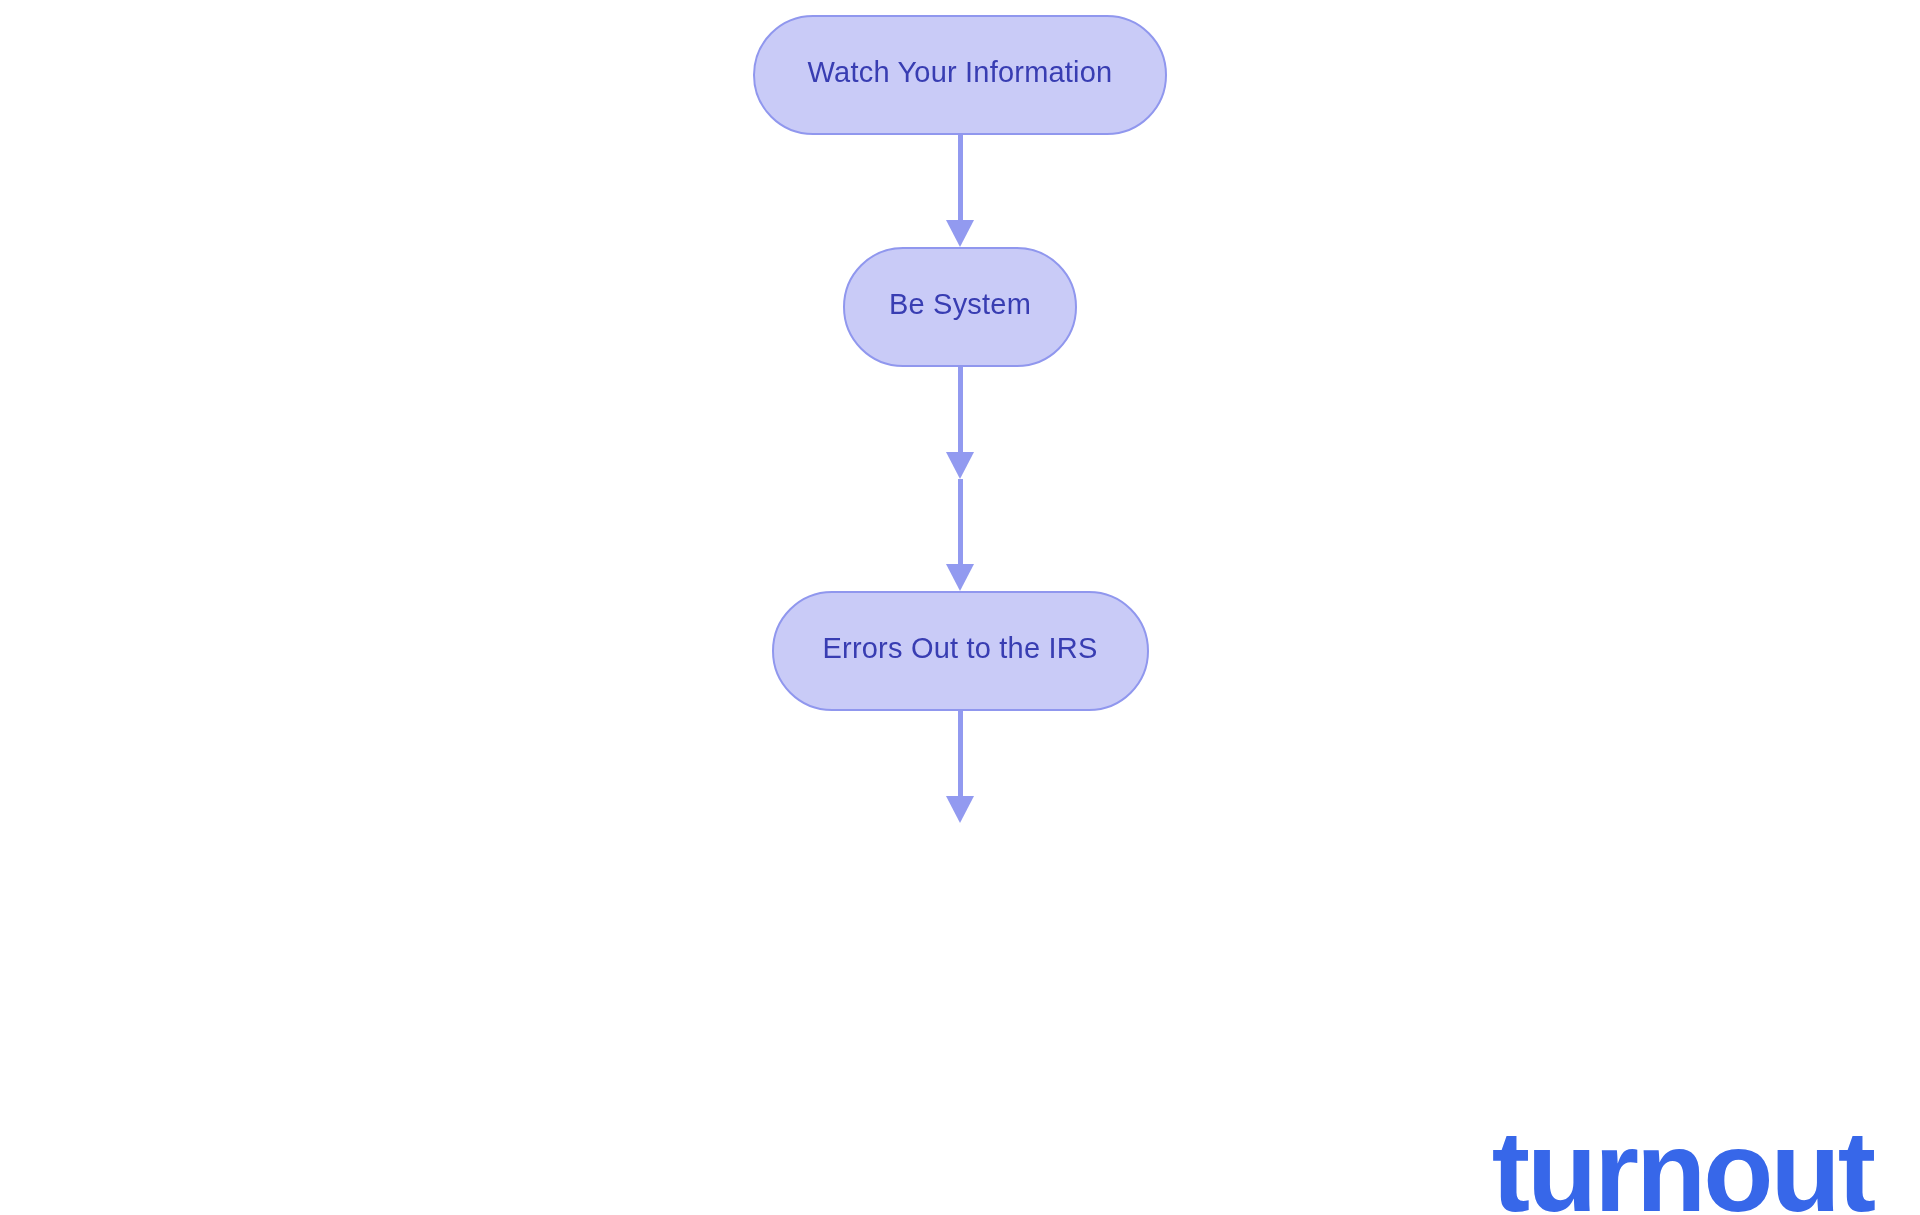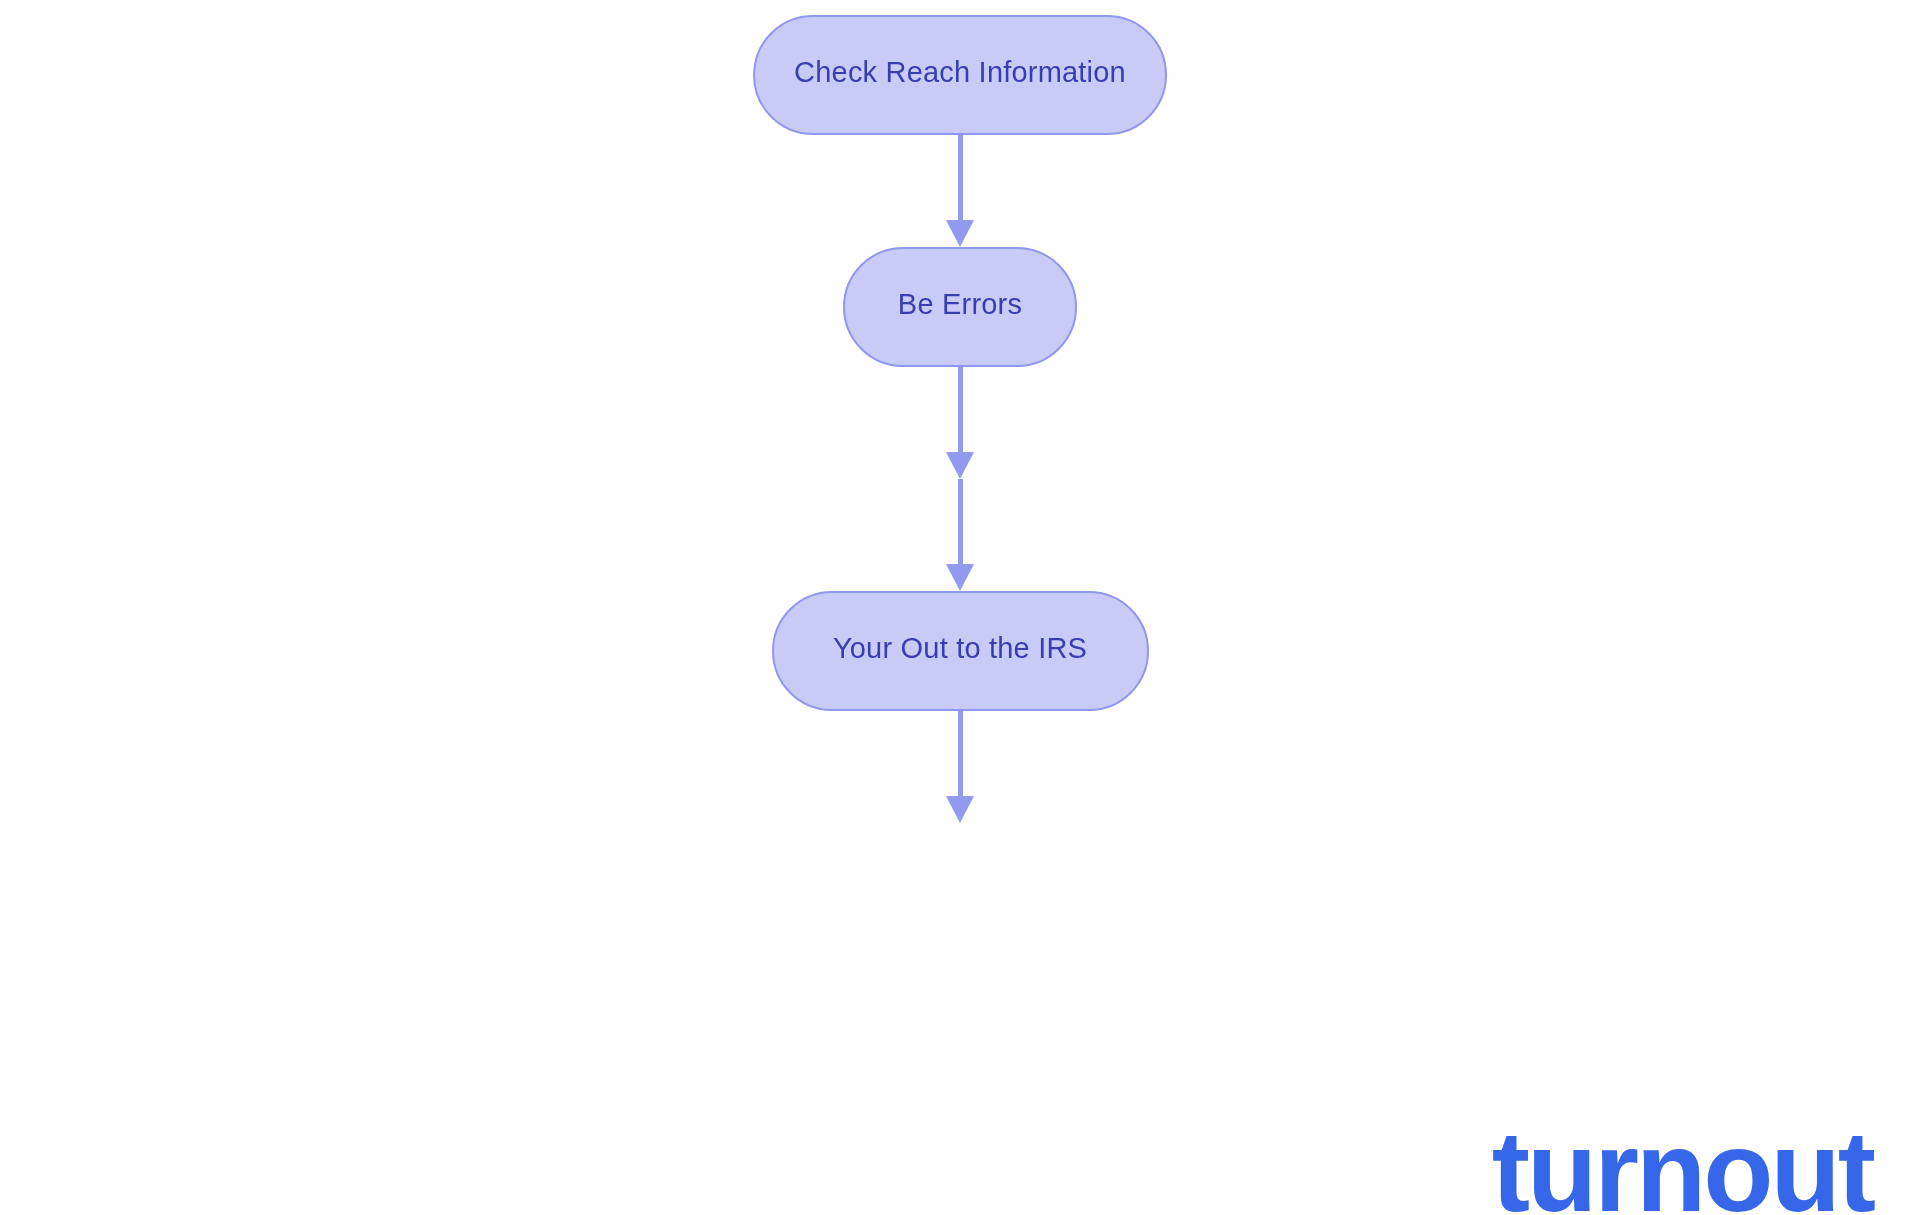--- a/index.html
+++ b/index.html
@@ -77,45 +77,45 @@
   }
 </style>
 </head>
 <body>
 
 <div class="canvas">
 
   <div class="flowchart">
 
     <div class="node n1">
-      <span class="node-label">Check Reach Information</span>
+      <span class="node-label">Watch Your Information</span>
     </div>
 
     <div class="arrow">
       <div class="arrow-line"></div>
       <div class="arrow-head"></div>
     </div>
 
     <div class="node n2">
-      <span class="node-label">Be Errors</span>
+      <span class="node-label">Be System</span>
     </div>
 
     <div class="arrow">
       <div class="arrow-line"></div>
       <div class="arrow-head"></div>
     </div>
 
 
     <div class="arrow">
       <div class="arrow-line"></div>
       <div class="arrow-head"></div>
     </div>
 
     <div class="node n4">
-      <span class="node-label">Your Out to the IRS</span>
+      <span class="node-label">Errors Out to the IRS</span>
     </div>
 
     <div class="arrow">
       <div class="arrow-line"></div>
       <div class="arrow-head"></div>
     </div>
 
 
   </div>
 

